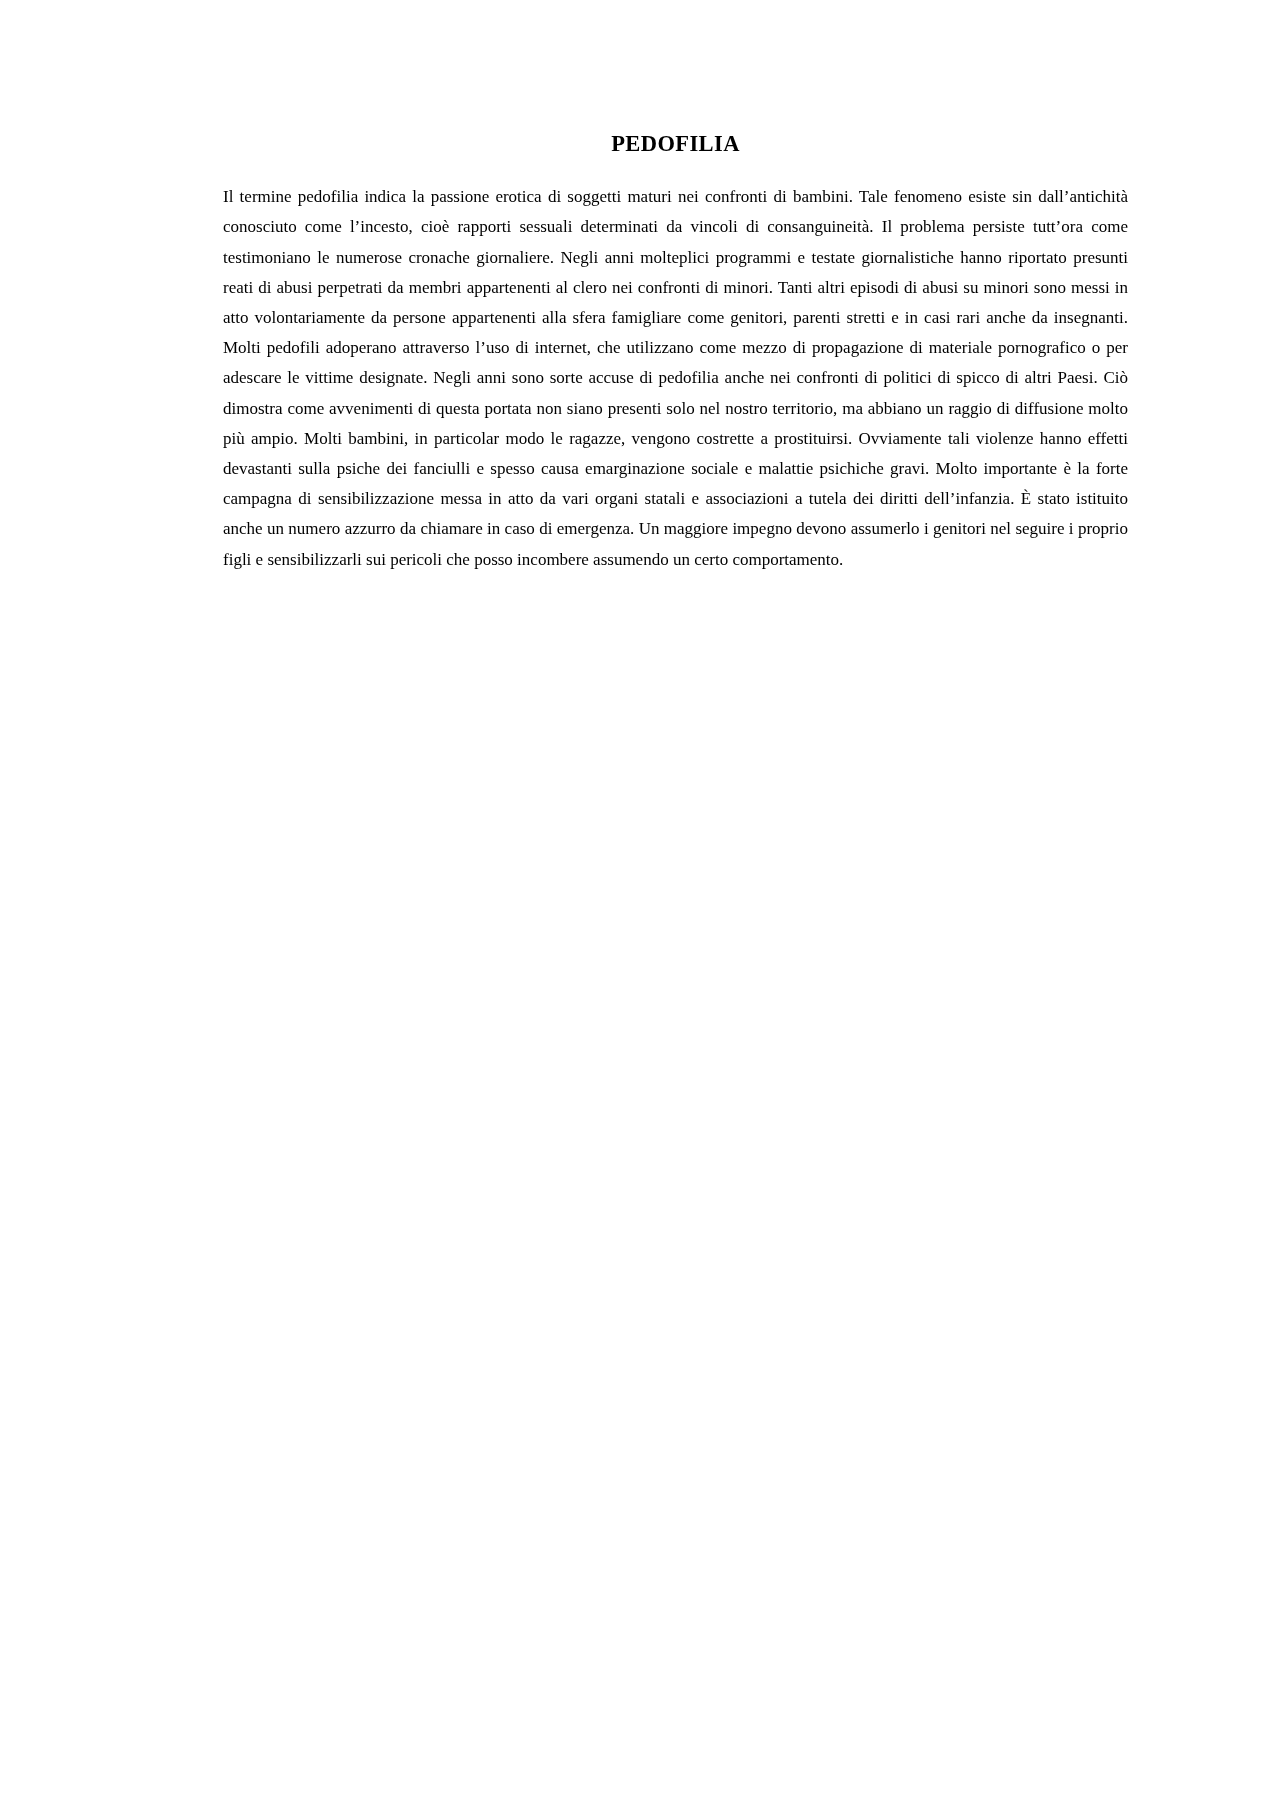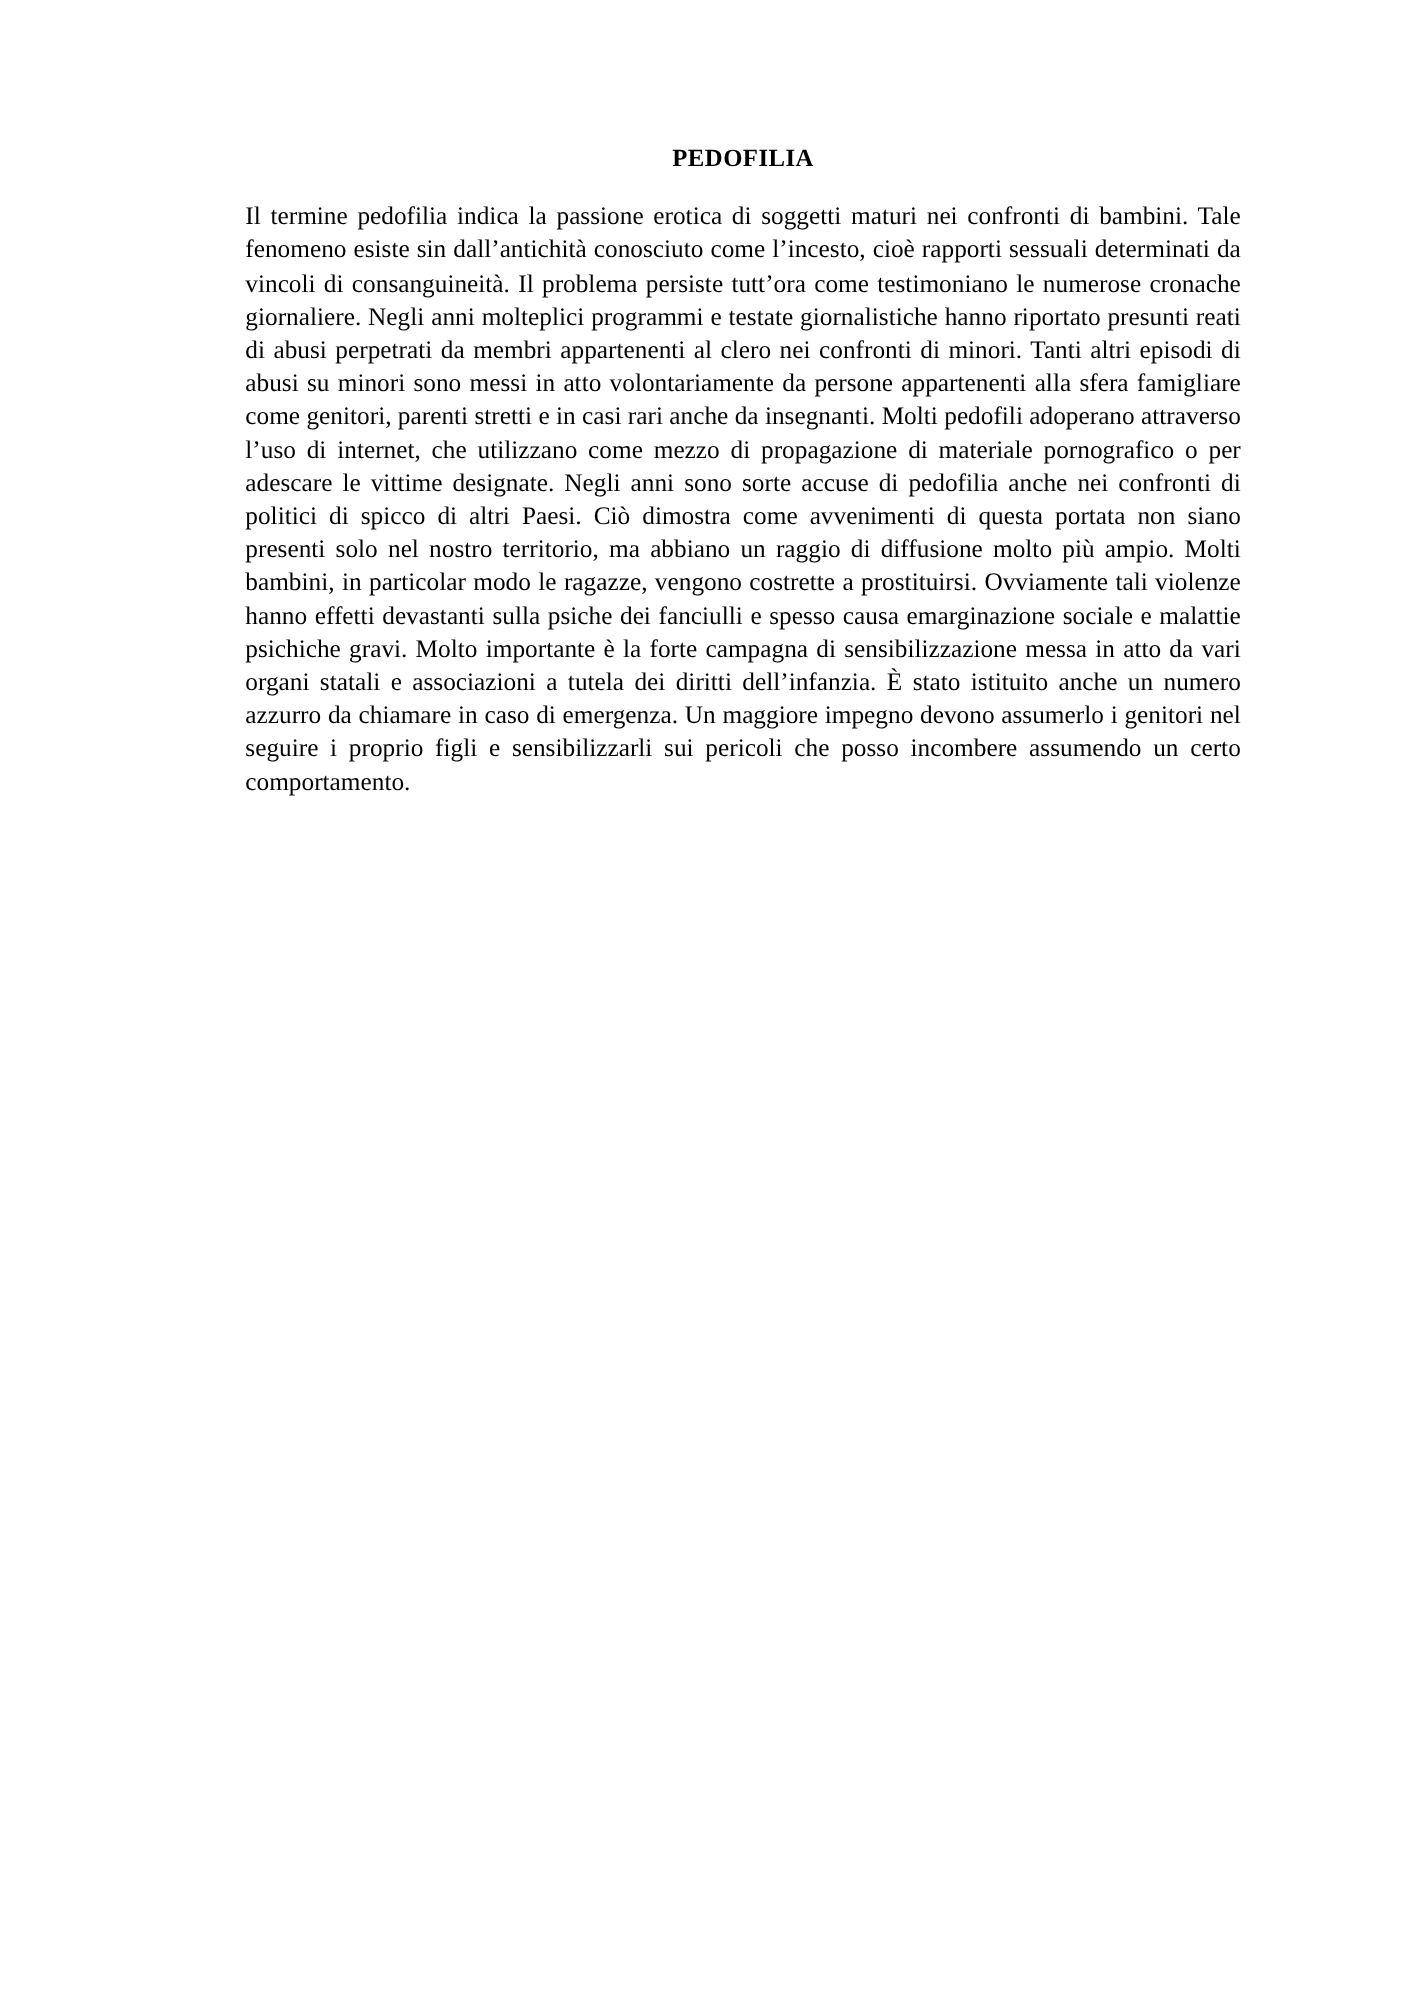--- a/index.html
+++ b/index.html
@@ -30,21 +30,21 @@
     text-align: center;
     font-weight: bold;
     font-size: 22.5px;
     letter-spacing: 0.4px;
     line-height: 1.25;
     margin: 0 0 24px 0;
   }
   .doc-paragraph {
     text-align: justify;
     text-justify: inter-word;
-    font-size: 23px;
+    font-size: 17px;
     line-height: 30.2px;
     margin: 0;
     hyphens: none;
     -webkit-hyphens: none;
   }
   .page-body {
     position: absolute;
     left: 0;
     top: 0;
     width: 100%;

